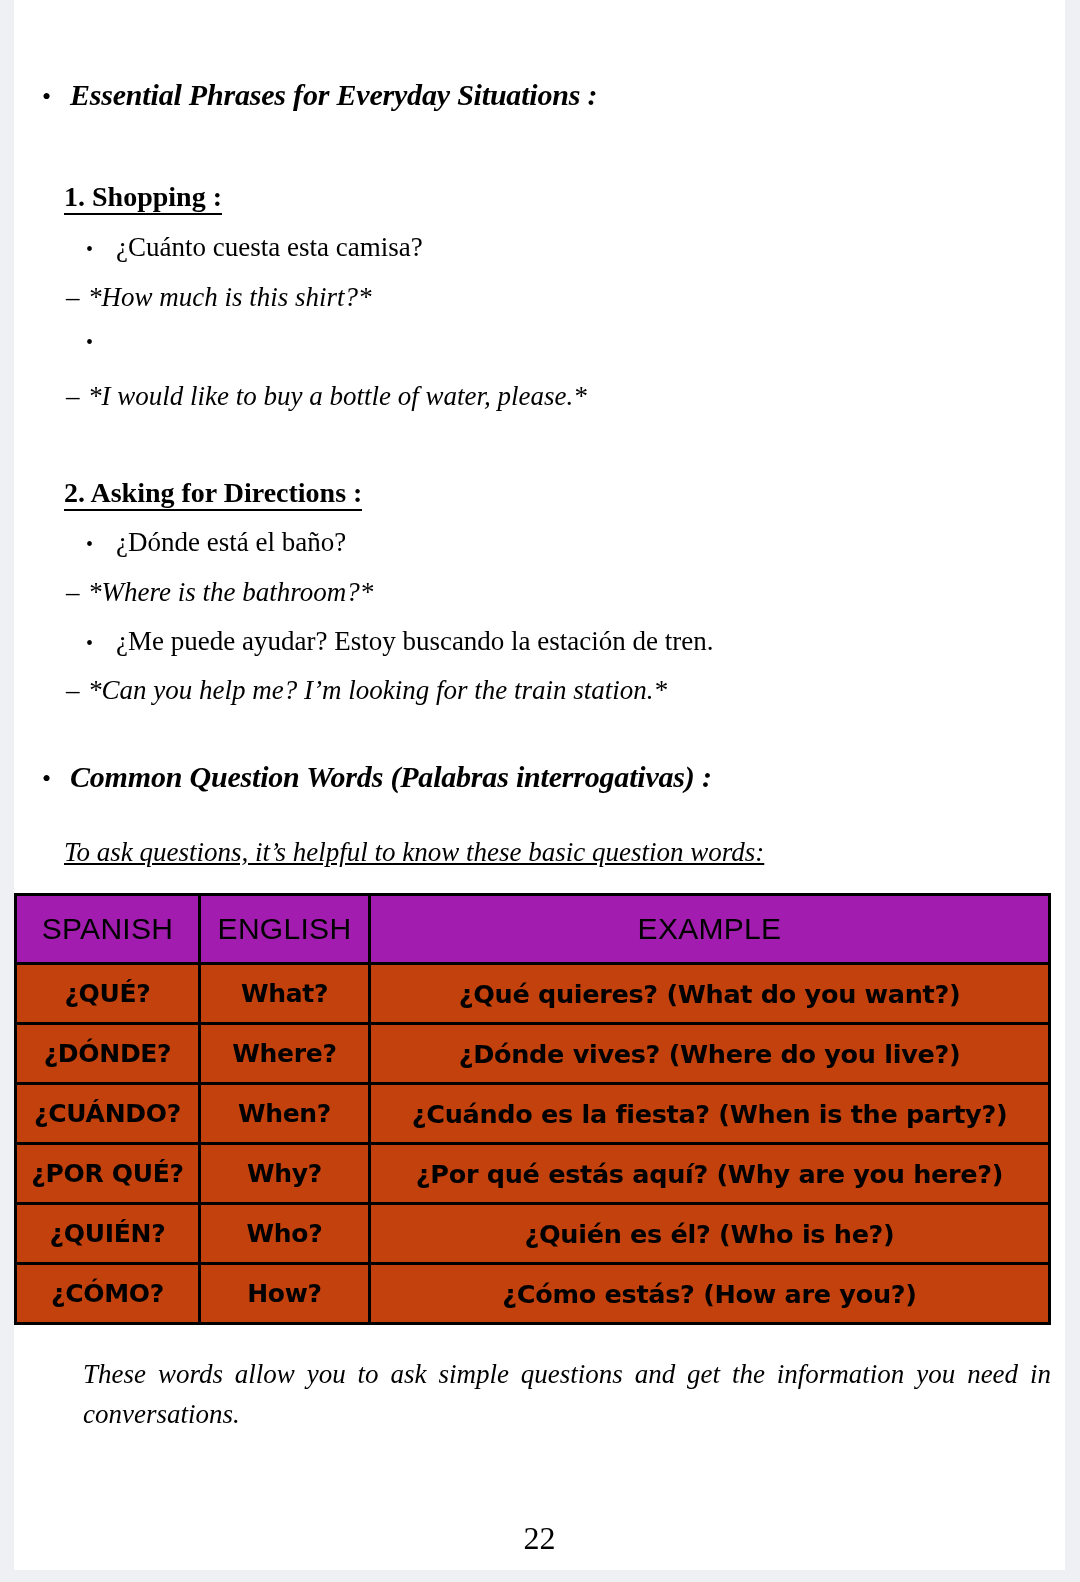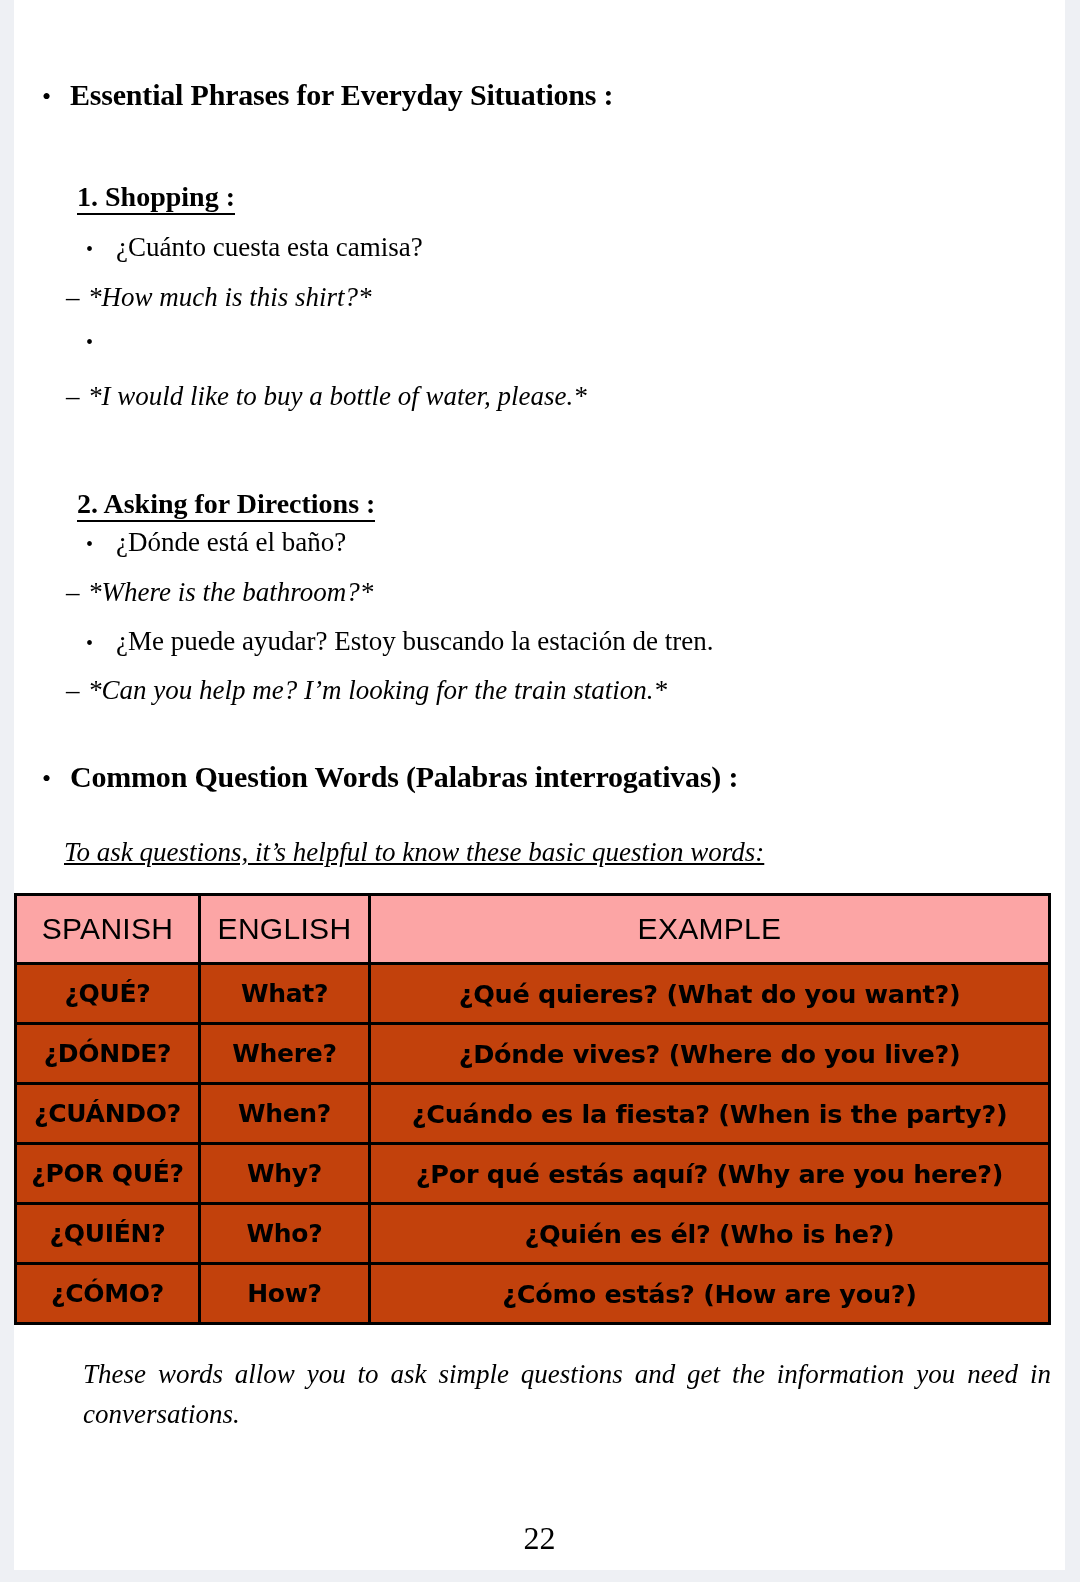--- a/index.html
+++ b/index.html
@@ -36,39 +36,39 @@
   .main-head .bullet {
     width: 28px;
     flex: 0 0 28px;
     font-size: 26px;
     line-height: 1;
     color: #000;
   }
   .main-head .htext {
     font-family: "Liberation Serif", "DejaVu Serif", serif;
     font-weight: bold;
+    font-style: italic;
     font-size: 30px;
     letter-spacing: -0.2px;
     color: #000;
     white-space: nowrap;
   }
 
   
   .sec-head {
     position: absolute;
     left: 50px;
     font-weight: bold;
     font-size: 28px;
     color: #000;
     white-space: nowrap;
   }
   .sec-head span {
     border-bottom: 2px solid #000;
     padding-bottom: 1px;
-    margin-left: 13px;
   }
 
   
   .phrase {
     position: absolute;
     left: 72px;
     width: 950px;
     display: flex;
     align-items: baseline;
     font-size: 27px;
@@ -122,21 +122,21 @@
     font-family: "DejaVu Sans", "Liberation Sans", sans-serif;
   }
   #qtable td, #qtable th {
     border: 3px solid #000;
     text-align: center;
     vertical-align: middle;
     color: #000;
     padding: 0 2px;
   }
   #qtable thead th {
-    background: #fca5a5;
+    background: #a21caf;
     font-weight: normal;
     font-family: "Liberation Sans", "DejaVu Sans", sans-serif;
     font-size: 30px;
     height: 66px;
     letter-spacing: 0.3px;
   }
   #qtable tbody td {
     background: #c2410c;
     font-weight: bold;
     font-size: 25px;
@@ -201,21 +201,21 @@
   </div>
 
   <div class="phrase" style="top:332px;">
     <span class="bullet">•</span>
   </div>
   <div class="trans" style="top:381px;">
     <span class="dash">–</span>
     <span class="ttext">*I would like to buy a bottle of water, please.*</span>
   </div>
 
-  <div class="sec-head" style="top:488px;">
+  <div class="sec-head" style="top:477px;">
     <span>2. Asking for Directions :</span>
   </div>
 
   <div class="phrase" style="top:527px;">
     <span class="bullet">•</span>
     <span class="ptext">¿Dónde está el baño?</span>
   </div>
   <div class="trans" style="top:577px;">
     <span class="dash">–</span>
     <span class="ttext">*Where is the bathroom?*</span>

